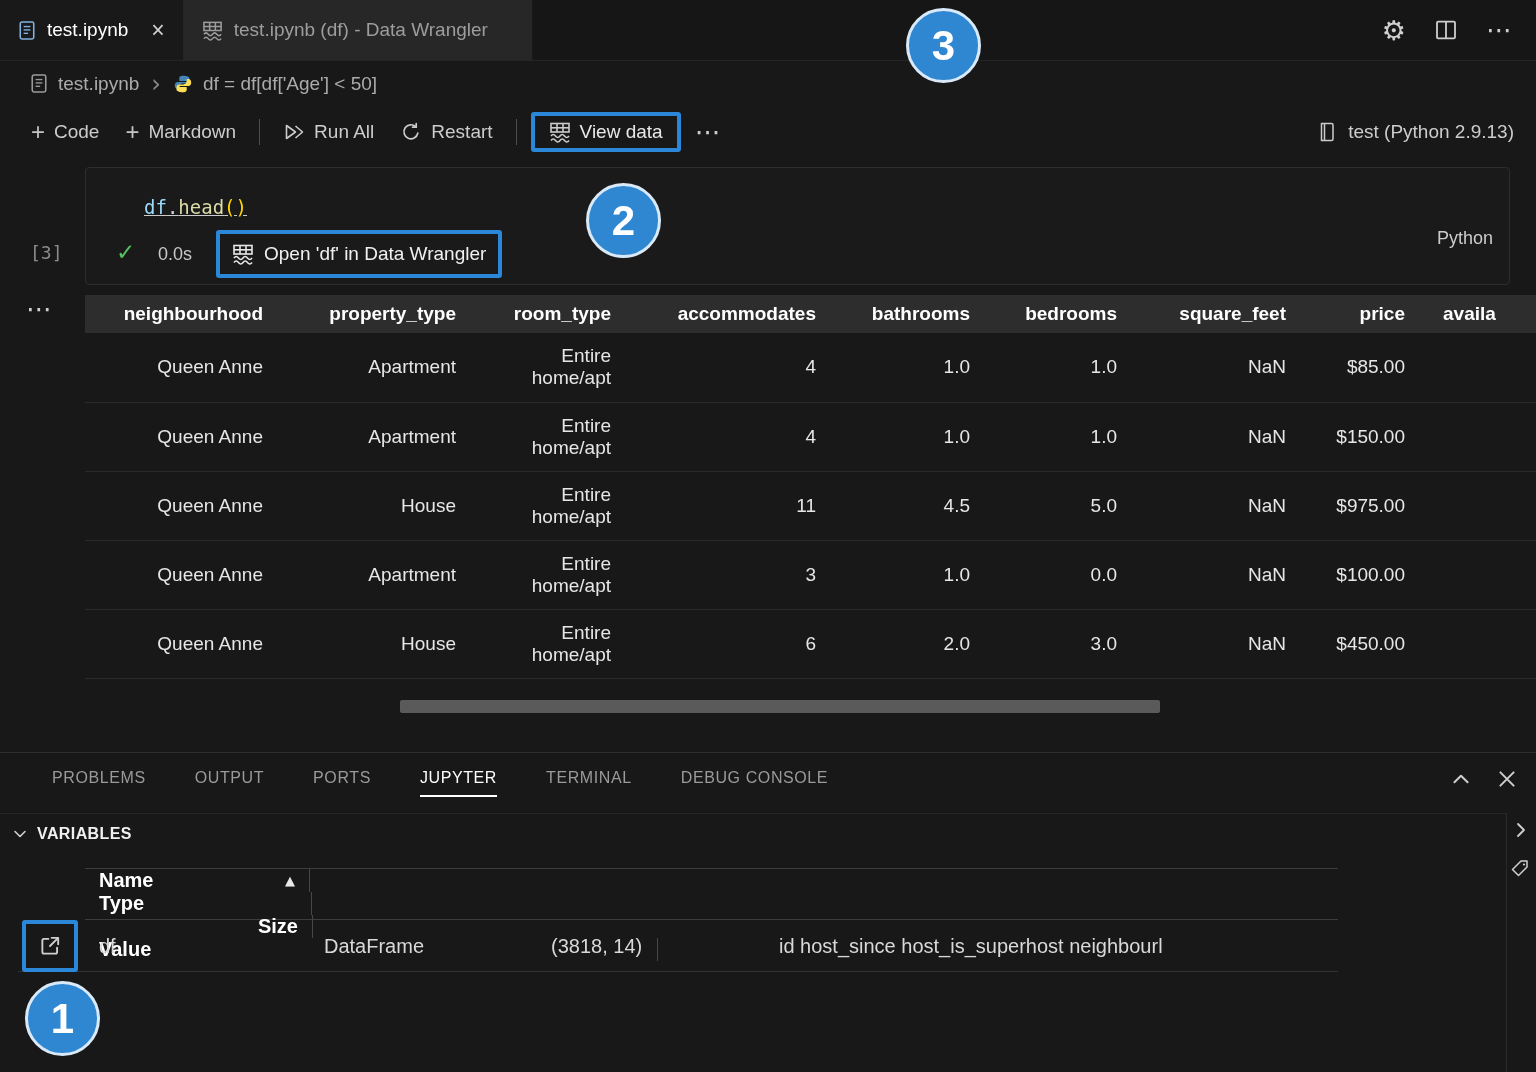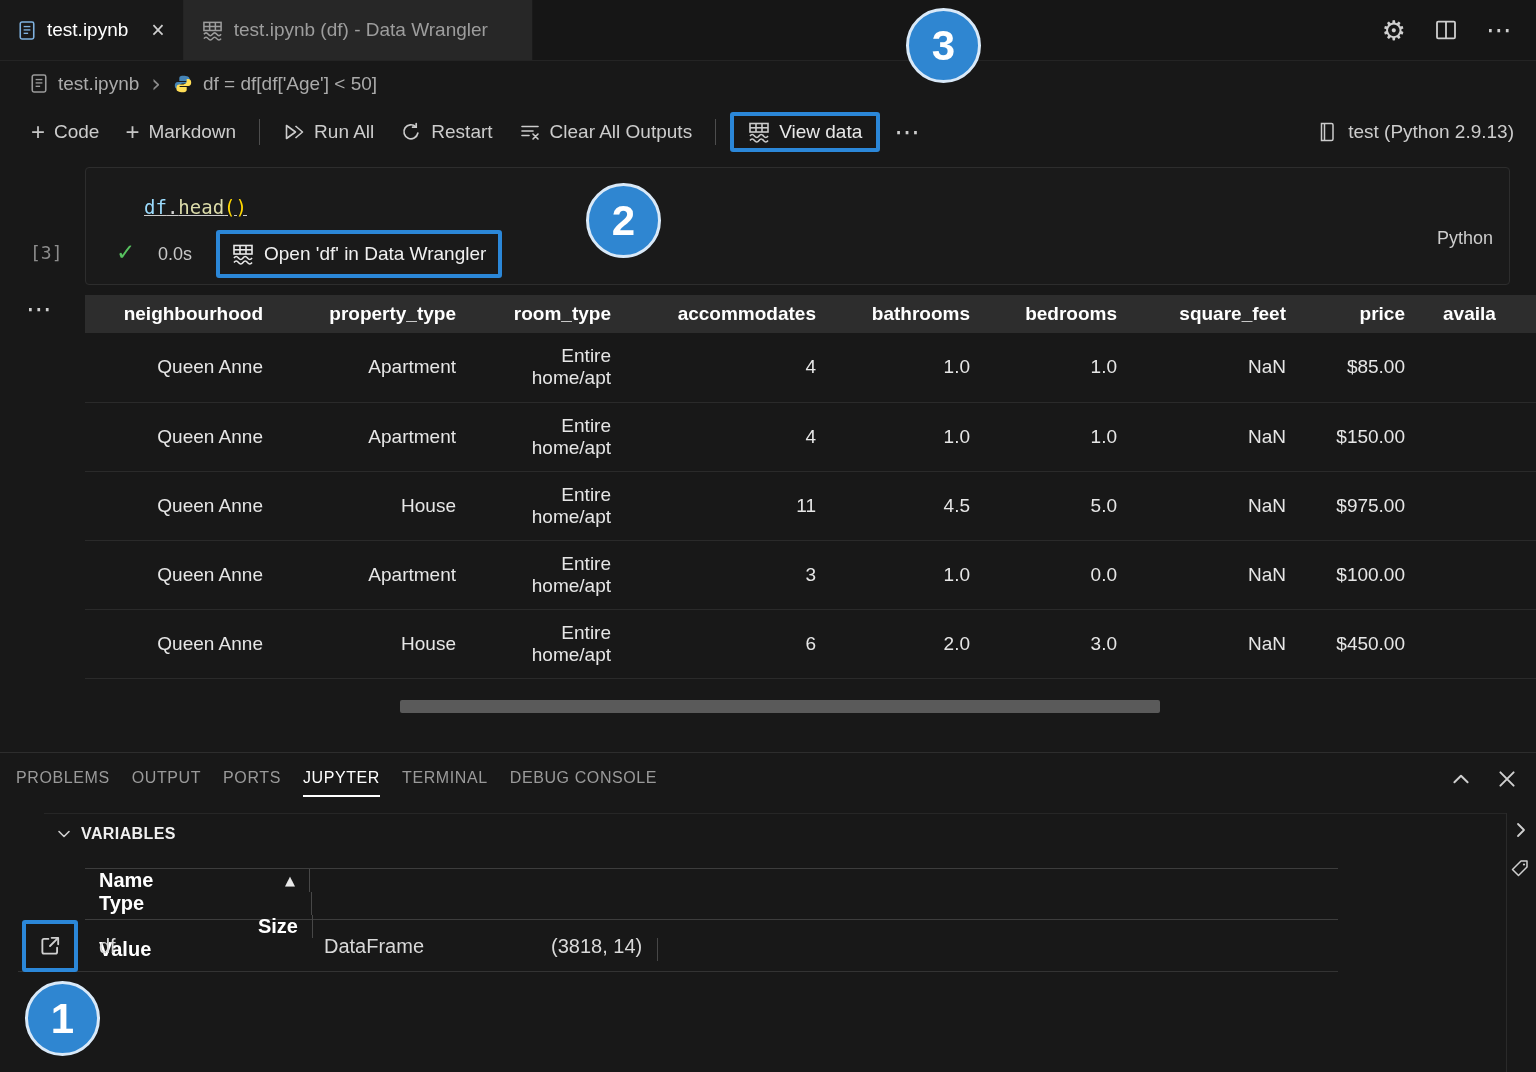--- a/index.html
+++ b/index.html
@@ -66,29 +66,29 @@
                 padding:0 12px; text-align:right; }
   table.df th.last { text-align:left; padding-left:26px; }
   table.df td { height:69px; padding:0 12px; text-align:right; vertical-align:middle;
                 border-bottom:1px solid #2a2a2a; background:#181818; }
   .hscroll-thumb { position:absolute; left:400px; top:700px; width:760px; height:13px;
                    background:#5a5a5a; border-radius:2px; }
 
   
   .panel-divider { position:absolute; top:752px; left:0; right:0; height:1px; background:#2d2d2d; }
   .panel-tabs { position:absolute; top:760px; left:0; right:60px; height:45px;
-                display:flex; align-items:center; gap:22px; padding-left:16px;
+                display:flex; align-items:center; gap:49px; padding-left:52px;
                 font-size:16px; letter-spacing:0.6px; color:#9a9a9a;text-align:center; }
   .ptab { padding-bottom:8px; border-bottom:2px solid transparent; white-space:nowrap; }
   .ptab.active { color:#ffffff; border-bottom-color:#ffffff; }
   .panel-actions { position:absolute; right:18px; top:768px; display:flex; gap:24px; align-items:center; color:#cfcfcf; }
 
   .vars-header { position:absolute; top:813px; left:0; right:30px; height:40px;
                  display:flex; align-items:center; gap:9px; padding-left:12px;
-                 border-top:1px solid #262626;margin-left:44px; }
+                 border-top:1px solid #262626; }
   .vars-title { font-size:16px; font-weight:bold; color:#f0f0f0; letter-spacing:0.4px; }
 
   .right-rail-line { position:absolute; left:1506px; top:813px; bottom:0; width:1px; background:#2a2a2a; }
   .rail-chevron { position:absolute; left:1511px; top:820px; color:#cfcfcf; }
   .rail-tag { position:absolute; left:1509px; top:858px; color:#cfcfcf; }
 
   
   .vg-header { position:absolute; left:85px; top:868px; width:1253px; height:52px;
                display:flex; border-top:1px solid #3d3d3d; border-bottom:1px solid #3d3d3d;flex-direction:column; }
   .vg-col { display:flex; align-items:center; padding:0 14px; font-size:20px;
@@ -201,31 +201,20 @@
     </div>
     <div class="tbtn">
       <span>
         <svg width="22" height="22" viewBox="0 0 22 22" fill="none" stroke="#cccccc" stroke-width="1.7" stroke-linecap="round">
           <path d="M17.8 12.2 a7 7 0 1 1 -1.9 -6.4"></path>
           <path d="M16.2 2.6 v3.6 h-3.6"></path>
         </svg>
       </span>
       <span>Restart</span>
     </div>
-    <div class="tbtn">
-      <span>
-        <svg width="22" height="22" viewBox="0 0 22 22" fill="none" stroke="#cccccc" stroke-width="1.6" stroke-linecap="round">
-          <line x1="3" y1="5.5" x2="19" y2="5.5"></line>
-          <line x1="3" y1="10" x2="14" y2="10"></line>
-          <line x1="3" y1="14.5" x2="10" y2="14.5"></line>
-          <path d="M14 13 l5 5 M19 13 l-5 5"></path>
-        </svg>
-      </span>
-      <span>Clear All Outputs</span>
-    </div>
     <div class="vsep"></div>
     <div class="viewdata-box hl">
       <button class="viewdata-btn">
         <span style="color:#cccccc;">
           <svg width="22" height="22" viewBox="0 0 22 22" fill="none" stroke="currentColor" stroke-width="1.6">
             <rect x="2" y="2.5" width="18" height="8.5"></rect>
             <line x1="2" y1="6.8" x2="20" y2="6.8"></line>
             <line x1="8" y1="2.5" x2="8" y2="11"></line>
             <line x1="14" y1="2.5" x2="14" y2="11"></line>
             <path d="M2 15 q2.2 -3 4.5 0 t4.5 0 t4.5 0 t4.5 0"></path>
@@ -429,19 +418,20 @@
         <svg width="24" height="24" viewBox="0 0 22 22" fill="none" stroke="currentColor" stroke-width="1.7" stroke-linecap="round" stroke-linejoin="round">
           <path d="M9.5 4.5 H5.5 A1.5 1.5 0 0 0 4 6 v10.5 A1.5 1.5 0 0 0 5.5 18 H16 a1.5 1.5 0 0 0 1.5 -1.5 V12.5"></path>
           <path d="M12.5 3.5 h6 v6"></path>
           <line x1="18" y1="4" x2="11" y2="11"></line>
         </svg>
       </button>
     </div>
     <div class="vg-cell cell-name">df</div>
     <div class="vg-cell cell-type">DataFrame</div>
     <div class="vg-cell cell-size">(3818, 14)</div>
+    <div class="vg-cell cell-value">id  host_since host_is_superhost neighbourl</div>
   </div>
 
   <div class="step step1">1</div>
   <div class="step step2">2</div>
   <div class="step step3">3</div>
 
 </div>
 
 </body></html>

